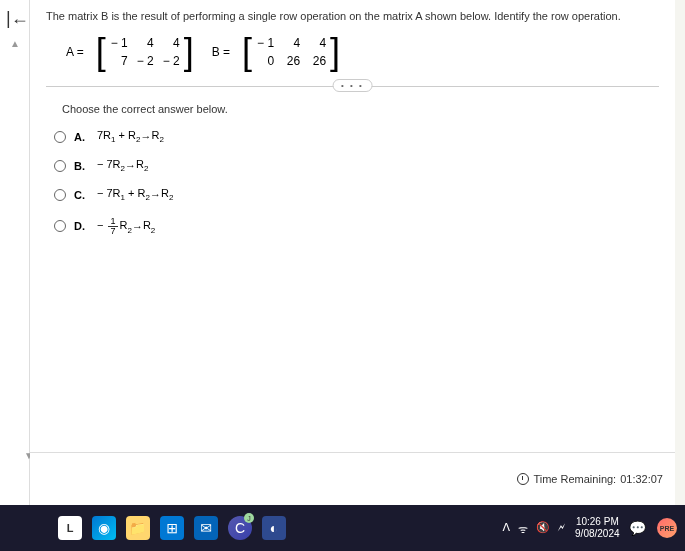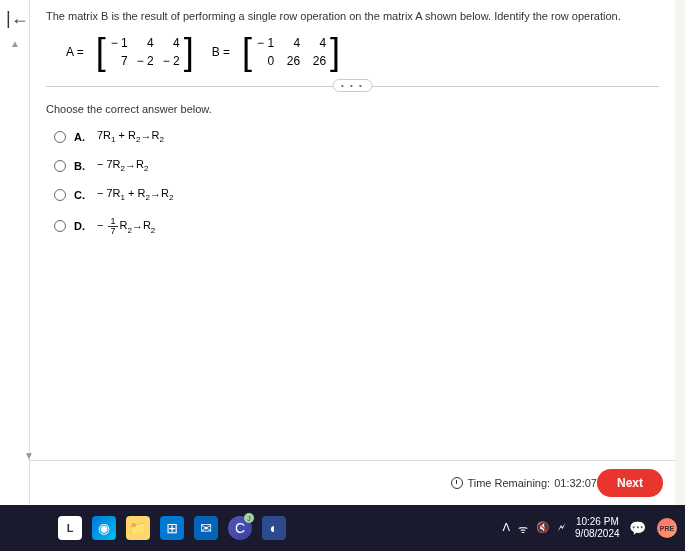--- a/index.html
+++ b/index.html
@@ -18,34 +18,34 @@
     .matrices { display: flex; align-items: center; gap: 8px; margin: 10px 0 16px 20px; font-size: 12px; }
     .matrix-label { margin-right: 4px; }
     .matrix { display: inline-flex; align-items: center; }
     .bracket-l, .bracket-r { font-size: 36px; font-weight: 100; line-height: 36px; }
     .matrix-grid { display: inline-grid; grid-template-columns: repeat(3, auto); gap: 4px 8px; padding: 0 4px; font-size: 12px; }
     .matrix-grid span { text-align: right; min-width: 18px; }
     
     .divider-area { position: relative; margin: 10px 0 16px; border-top: 1px solid #ccc; }
     .dots { position: absolute; left: 50%; top: -8px; transform: translateX(-50%); background: #fff; border: 1px solid #ccc; border-radius: 10px; padding: 1px 8px; font-size: 8px; letter-spacing: 2px; color: #666; cursor: pointer; }
     
-    .choose-text { font-size: 11px; color: #333; margin: 16px 0 14px; }
+    .choose-text { font-size: 11px; color: #333; margin: 16px 16px 14px; }
     
     .options { display: flex; flex-direction: column; gap: 14px; margin-left: 8px; }
     .option { display: flex; align-items: center; gap: 8px; font-size: 11px; }
     .radio { width: 12px; height: 12px; border: 1.5px solid #666; border-radius: 50%; cursor: pointer; flex-shrink: 0; }
     .option-label { font-weight: bold; margin-right: 4px; }
     .option-text sub { font-size: 8px; }
     .frac { display: inline-flex; flex-direction: column; align-items: center; vertical-align: middle; line-height: 1; margin: 0 2px; }
     .frac .num { border-bottom: 1px solid #333; padding: 0 2px; font-size: 9px; }
     .frac .den { padding: 0 2px; font-size: 9px; }
     
     .scroll-indicator { position: absolute; left: 24px; bottom: 44px; font-size: 10px; color: #999; }
     
-    .footer { position: absolute; bottom: 0; left: 30px; right: 10px; height: 45px; background: #fff; border-top: 1px solid #ddd; display: flex; align-items: center; justify-content: flex-end; padding: 0 12px; }
+    .footer { position: absolute; bottom: 0; left: 30px; right: 10px; height: 53px; background: #fff; border-top: 1px solid #ddd; display: flex; align-items: center; justify-content: flex-end; gap: 12px; padding: 0 12px; }
     .timer { font-size: 11px; color: #333; display: flex; align-items: center; gap: 4px; }
     .timer-icon { width: 12px; height: 12px; border: 1.5px solid #333; border-radius: 50%; position: relative; }
     .timer-icon::before { content: ''; position: absolute; left: 4px; top: 2px; width: 1px; height: 4px; background: #333; }
     .next-btn { background: #e8352e; color: #fff; border: none; border-radius: 16px; padding: 7px 20px; font-size: 12px; font-weight: bold; cursor: pointer; }
     
     .taskbar { position: absolute; bottom: 0; left: 0; width: 685px; height: 46px; background: #1a1a2e; display: flex; align-items: center; padding: 0 8px; }
     .taskbar-left { display: flex; gap: 10px; align-items: center; margin-left: 50px; }
     .task-icon { width: 24px; height: 24px; border-radius: 4px; display: flex; align-items: center; justify-content: center; font-size: 14px; color: #fff; }
     .task-icon.windows { background: #fff; color: #333; font-weight: bold; font-size: 11px; }
     .task-icon.edge { background: linear-gradient(135deg, #0078d4, #00bcf2); }
@@ -137,21 +137,20 @@
   </div>
 
   <div class="scroll-indicator">▼</div>
 
   <div class="footer">
     <div class="timer">
       <span class="timer-icon"></span>
       <span>Time Remaining:</span>
       <span>01:32:07</span>
     </div>
-    <button class="next-btn">Next</button>
   </div>
 </div>
 
 <div class="taskbar">
   <div class="taskbar-left">
     <div class="task-icon windows">L</div>
     <div class="task-icon edge">◉</div>
     <div class="task-icon folder">📁</div>
     <div class="task-icon store">⊞</div>
     <div class="task-icon outlook">✉</div>

